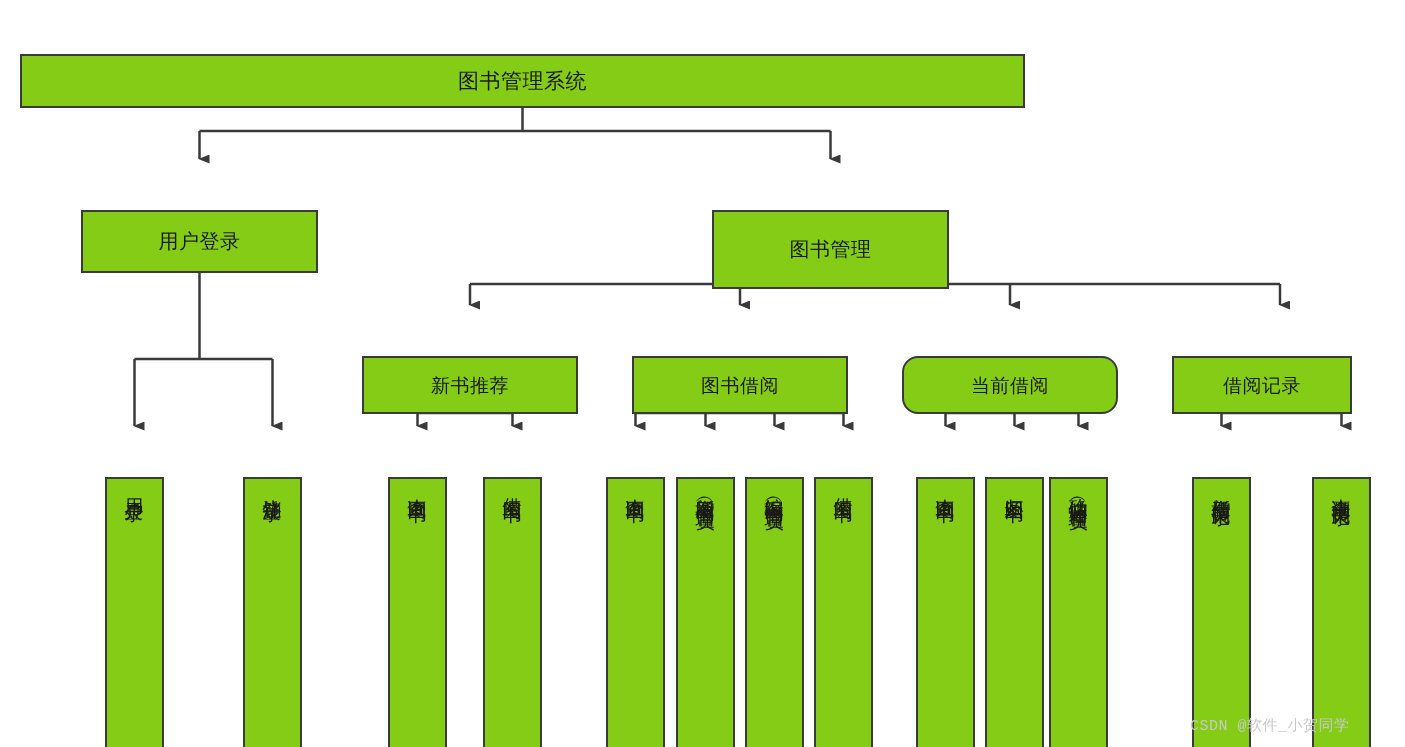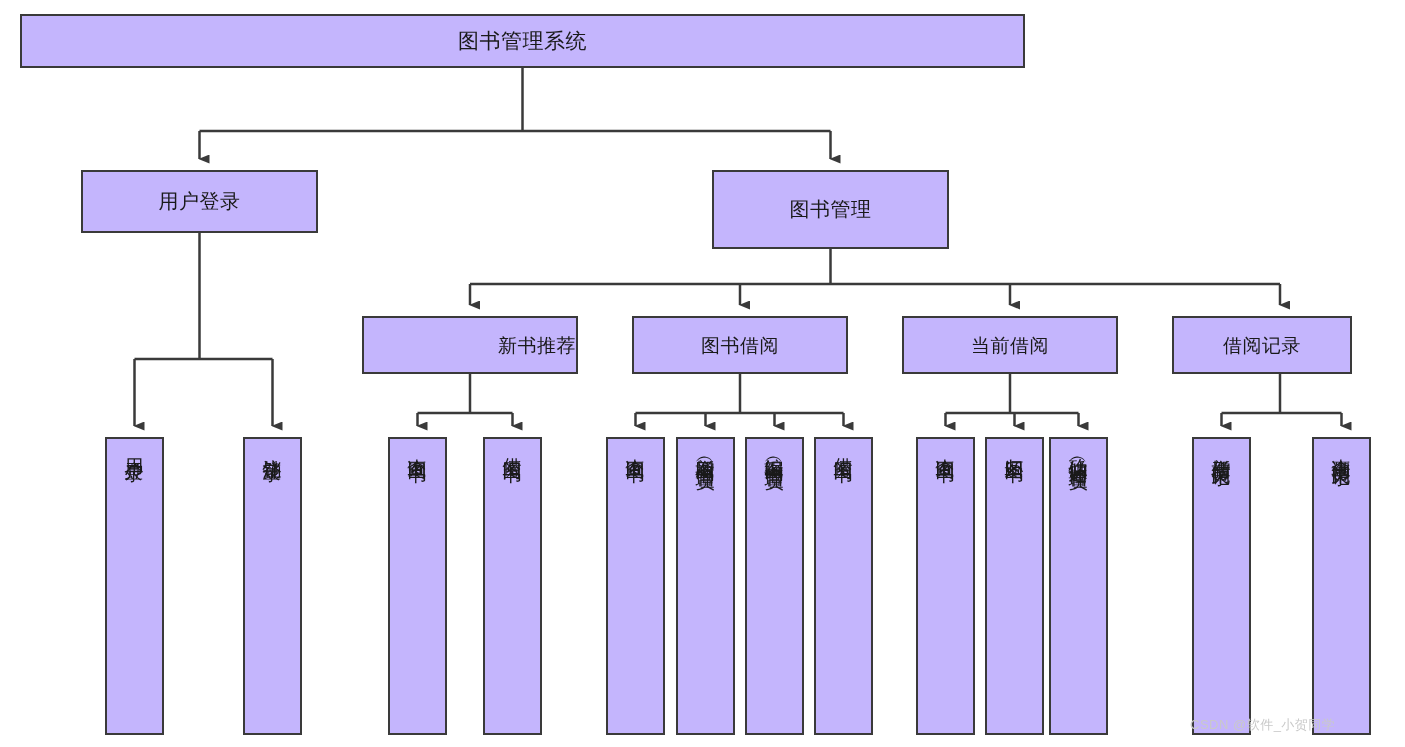--- a/index.html
+++ b/index.html
@@ -22,27 +22,28 @@
     position: absolute;
     left: 0;
     top: 0;
     width: 1405px;
     height: 747px;
     pointer-events: none;
   }
   .node {
     position: absolute;
     box-sizing: border-box;
-    background: #c4b5fd;
+    background: #84cc16;
     border: 2px solid #3a3a3a;
     display: flex;
     align-items: center;
     justify-content: center;
     color: #1a1a1a;
     z-index: 2;
+    margin-top: 40px;
   }
   .node .label {
     text-align: center;
     line-height: 1.18;
     letter-spacing: 0.5px;
   }
   .node.h .label {
     writing-mode: horizontal-tb;
   }
   .node.v {
@@ -56,25 +57,25 @@
     letter-spacing: 2px;
     margin: 0 auto;
   }
   .root .label   { font-size: 21px; }
   .lvl2 .label   { font-size: 20px; }
   .lvl3 .label   { font-size: 19px; }
   .leaf .label   { font-size: 19px; }
   .watermark {
     position: absolute;
     color: #c9c9c9;
-    font-size: 13px;
+    font-size: 15px;
     letter-spacing: 0.5px;
     white-space: nowrap;
     z-index: 5;
-    font-family: Liberation Sans, sans-serif;
+    font-family: Liberation Mono, monospace;
   }
 </style>
 </head>
 <body>
 
 <div id="canvas">
 
   <svg id="edges" xmlns="http://www.w3.org/2000/svg">
     <defs>
       <marker id="arrowhead" markerWidth="9" markerHeight="11" refX="4.5" refY="10" orient="auto" markerUnits="userSpaceOnUse">
@@ -122,27 +123,27 @@
     <span class="label">图书管理系统</span>
   </div>
 
   <div class="node h lvl2" style="left: 81px; top: 170px; width: 237px; height: 63px;">
     <span class="label">用户登录</span>
   </div>
   <div class="node h lvl2" style="left: 712px; top: 170px; width: 237px; height: 79px;">
     <span class="label">图书管理</span>
   </div>
 
-  <div class="node h lvl3" style="left: 362px; top: 316px; width: 216px; height: 58px; justify-content: flex-end;">
+  <div class="node h lvl3" style="left: 362px; top: 316px; width: 216px; height: 58px;">
     <span class="label">新书推荐</span>
   </div>
   <div class="node h lvl3" style="left: 632px; top: 316px; width: 216px; height: 58px; align-items: center;">
     <span class="label">图书借阅</span>
   </div>
-  <div class="node h lvl3" style="left: 902px; top: 316px; width: 216px; height: 58px;">
+  <div class="node h lvl3" style="left: 902px; top: 316px; width: 216px; height: 58px; border-radius: 16px;">
     <span class="label">当前借阅</span>
   </div>
   <div class="node h lvl3" style="left: 1172px; top: 316px; width: 180px; height: 58px;">
     <span class="label">借阅记录</span>
   </div>
 
   <div class="node v leaf" style="left: 105px; top: 437px; width: 59px; height: 298px;">
     <span class="label">用户登录</span>
   </div>
   <div class="node v leaf" style="left: 243px; top: 437px; width: 59px; height: 298px;">

